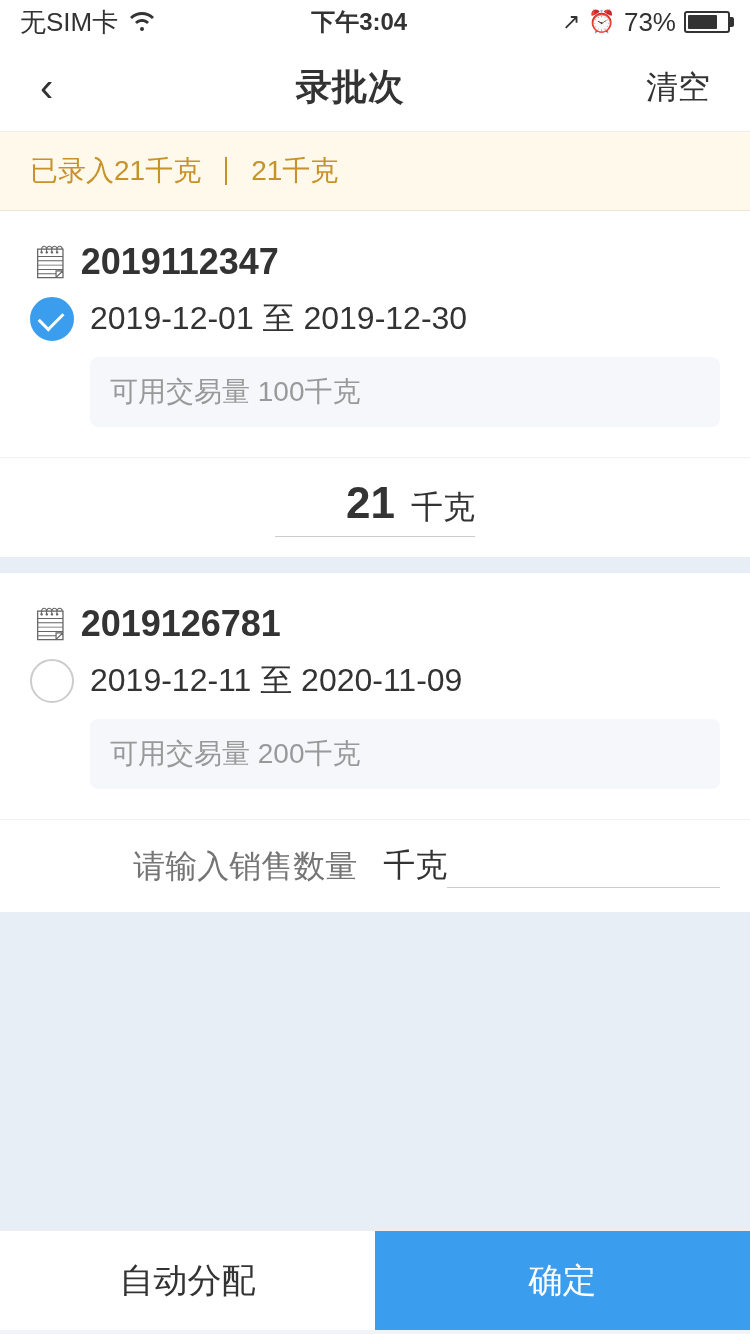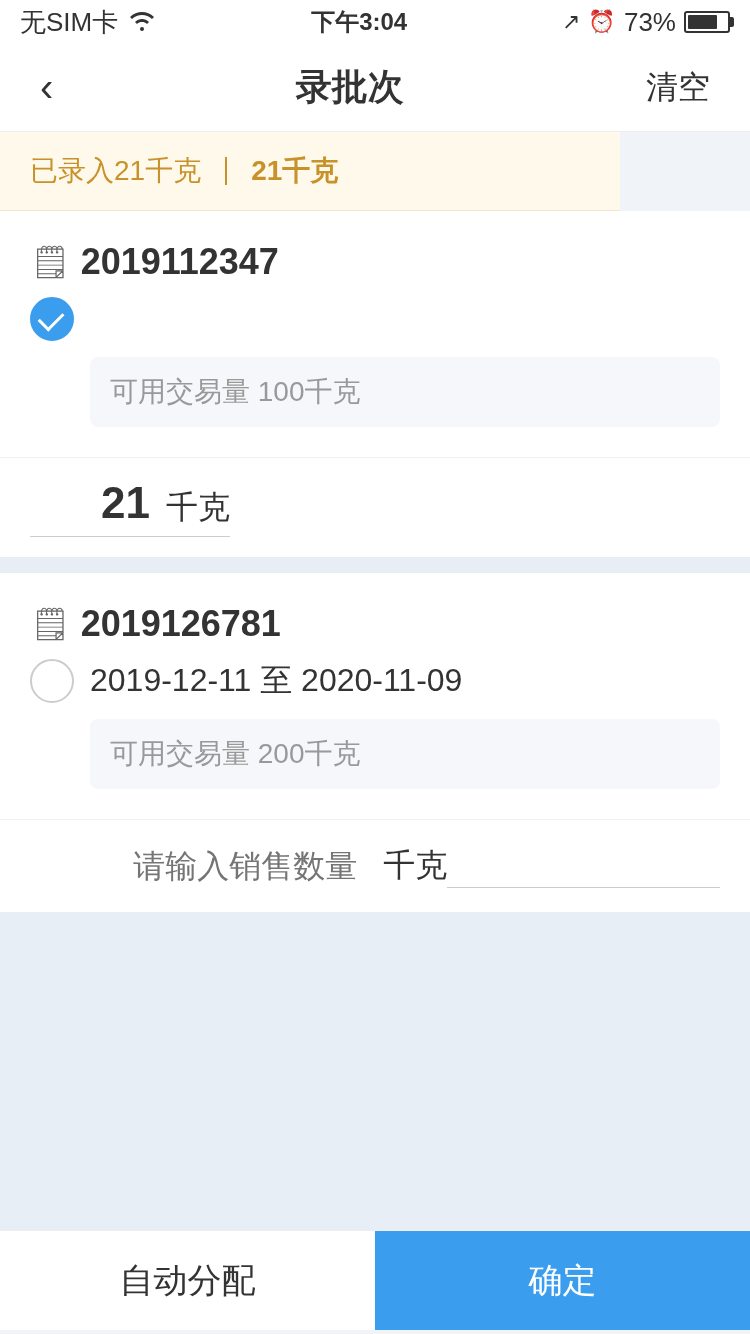--- a/index.html
+++ b/index.html
@@ -53,42 +53,42 @@
     }
     .nav-action {
       font-size: 32px;
       color: #333;
       cursor: pointer;
       padding: 10px;
     }
 
     
     .info-banner {
-      width: 620px;
+      width: 750px;
       background: #fff9ec;
       padding: 20px 30px;
       display: flex;
       align-items: center;
       gap: 0;
       border-bottom: 1px solid #f0e8cc;
     }
     .info-label {
       font-size: 28px;
       color: #c8922a;
     }
     .info-divider {
       width: 2px;
       height: 28px;
       background: #c8922a;
       margin: 0 24px;
     }
     .info-value {
       font-size: 28px;
       color: #c8922a;
-      font-weight: 700;
+      font-weight: 400;
     }
 
     
     .batch-card {
       background: #fff;
       margin-bottom: 0;
     }
     .batch-item {
       background: #fff;
       padding: 30px 30px 20px 30px;
@@ -152,21 +152,21 @@
     .available-qty-text {
       font-size: 28px;
       color: #999;
     }
 
     
     .amount-row {
       background: #fff;
       display: flex;
       align-items: center;
-      justify-content: flex-start;
+      justify-content: center;
       padding: 20px 30px;
       gap: 16px;
       border-top: 1px solid #f0f0f0;
     }
     .amount-value {
       font-size: 44px;
       font-weight: 600;
       color: #333;
     }
     .amount-unit {
@@ -316,20 +316,21 @@
 </div>
 
 <div class="batch-card">
   <div class="batch-item">
     <div class="batch-header">
       <span class="batch-icon">🗒</span>
       <span class="batch-id">2019112347</span>
     </div>
     <div class="batch-date-row">
       <div class="radio-circle checked"></div>
+      <span class="batch-date">2019-12-01 至 2019-12-30</span>
     </div>
     <div class="available-qty-box">
       <span class="available-qty-text">可用交易量 100千克</span>
     </div>
   </div>
   <div class="amount-row">
     <div style="display:flex;flex-direction:column;align-items:flex-end;">
       <div style="display:flex;align-items:baseline;gap:16px;">
         <span class="amount-value">21</span>
         <span class="amount-unit">千克</span>

